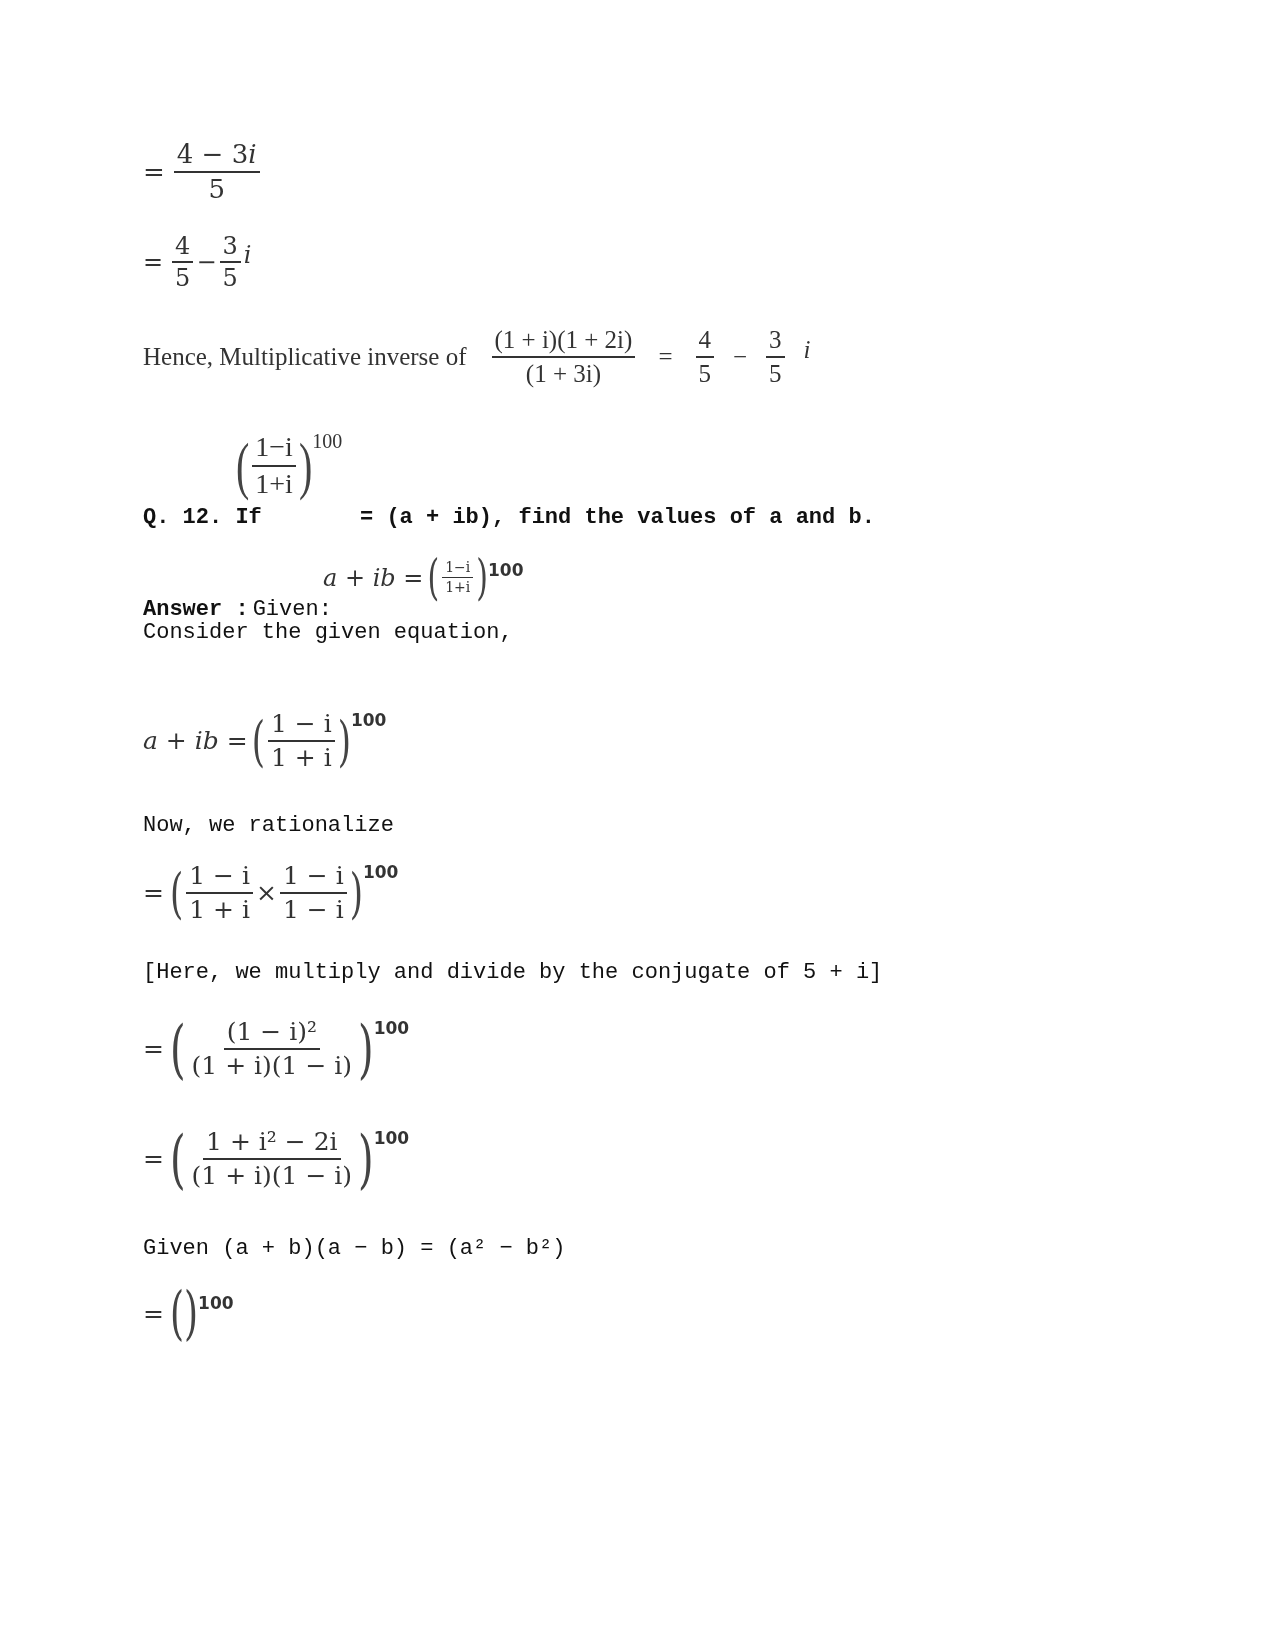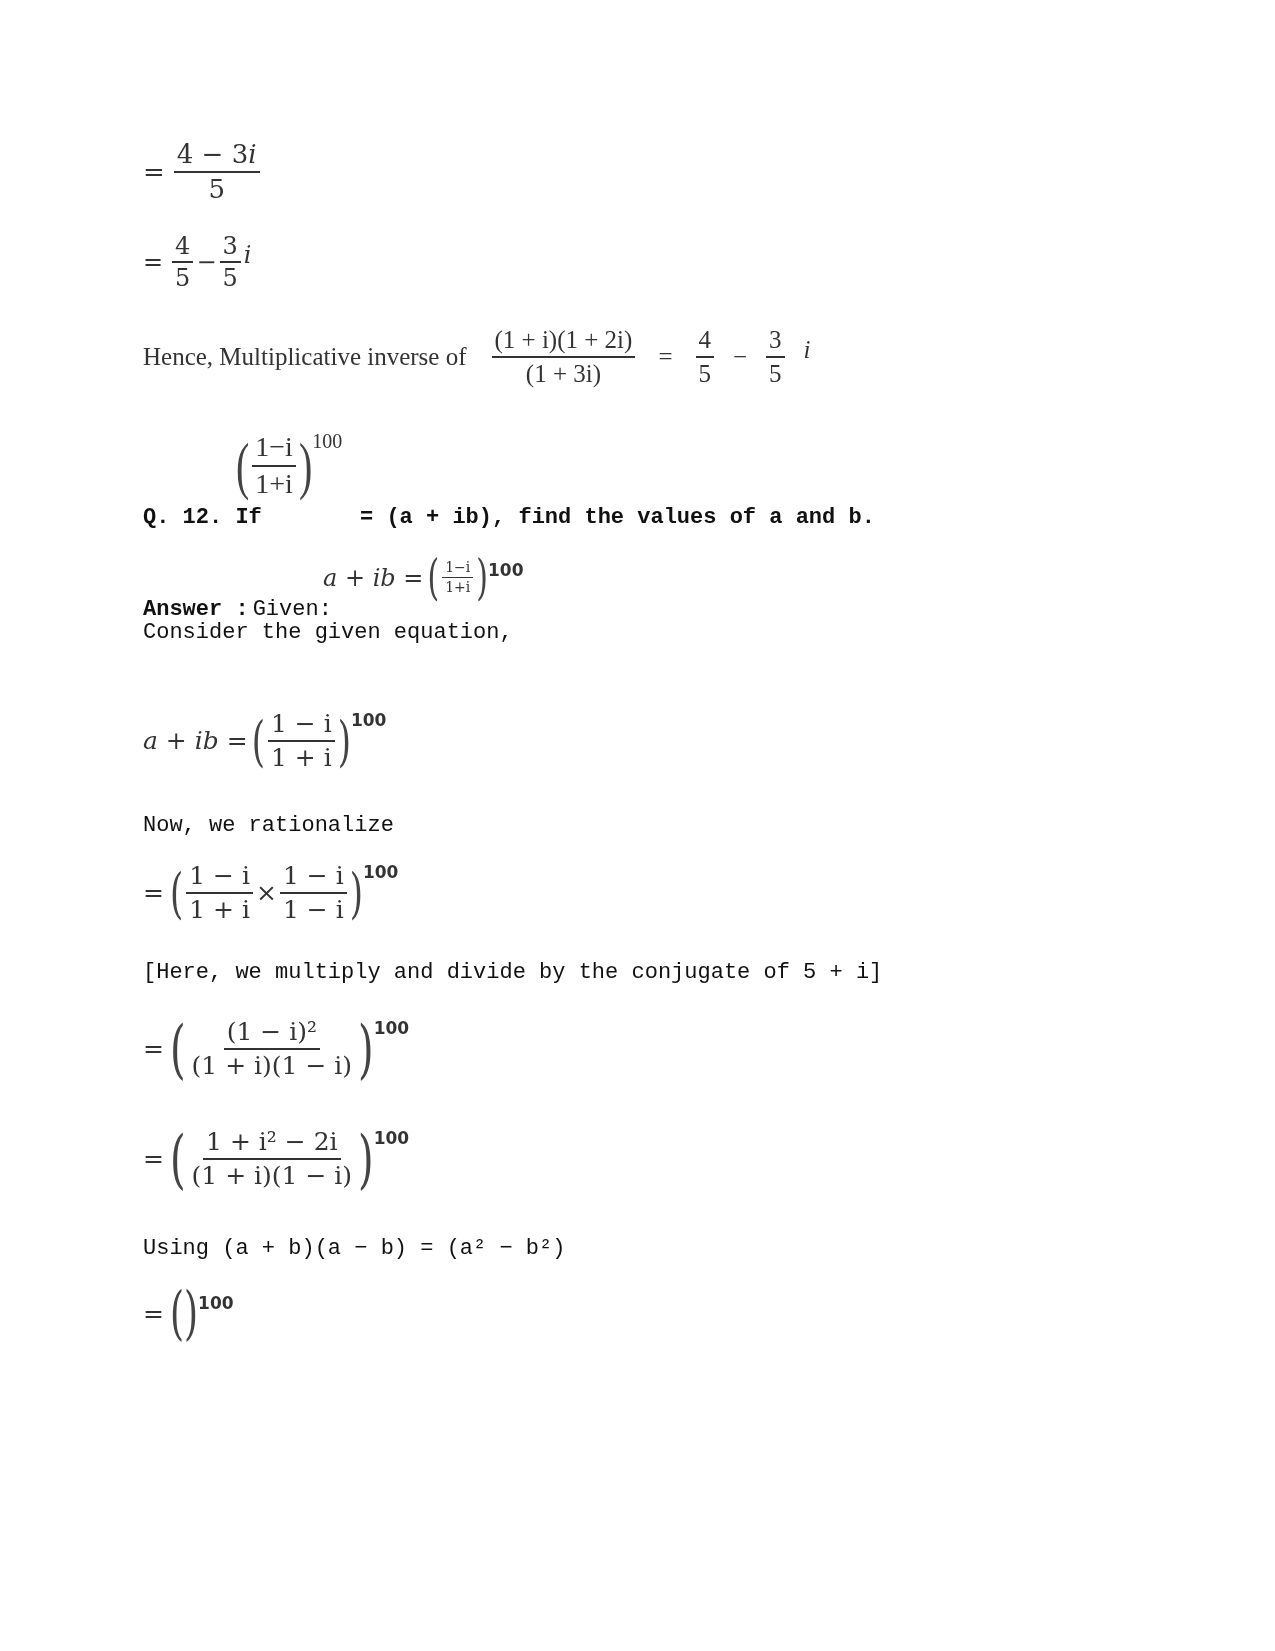--- a/index.html
+++ b/index.html
@@ -141,20 +141,20 @@
   <span class="eq">=</span>
   <span class="paren" style="font-size:40px;">(</span>
   <span class="frac">
     <span class="num">1 + i² − 2i</span>
     <span class="den">(1 + i)(1 − i)</span>
   </span>
   <span class="paren" style="font-size:40px;">)</span>
   <span class="sup">100</span>
 </div>
 
-<div class="abs sans" style="left:143px; top:1236px;">Using (a + b)(a − b) = (a² − b²)</div>
+<div class="abs sans" style="left:143px; top:1236px;">Given (a + b)(a − b) = (a² − b²)</div>
 
 <div class="abs row math" style="left:143px; top:1293px; font-size:25px;">
   <span class="eq">=</span>
   <span class="paren" style="font-size:36px;">(</span>
   <span class="paren" style="font-size:36px;">)</span>
   <span class="sup">100</span>
 </div>
 
 </body></html>

